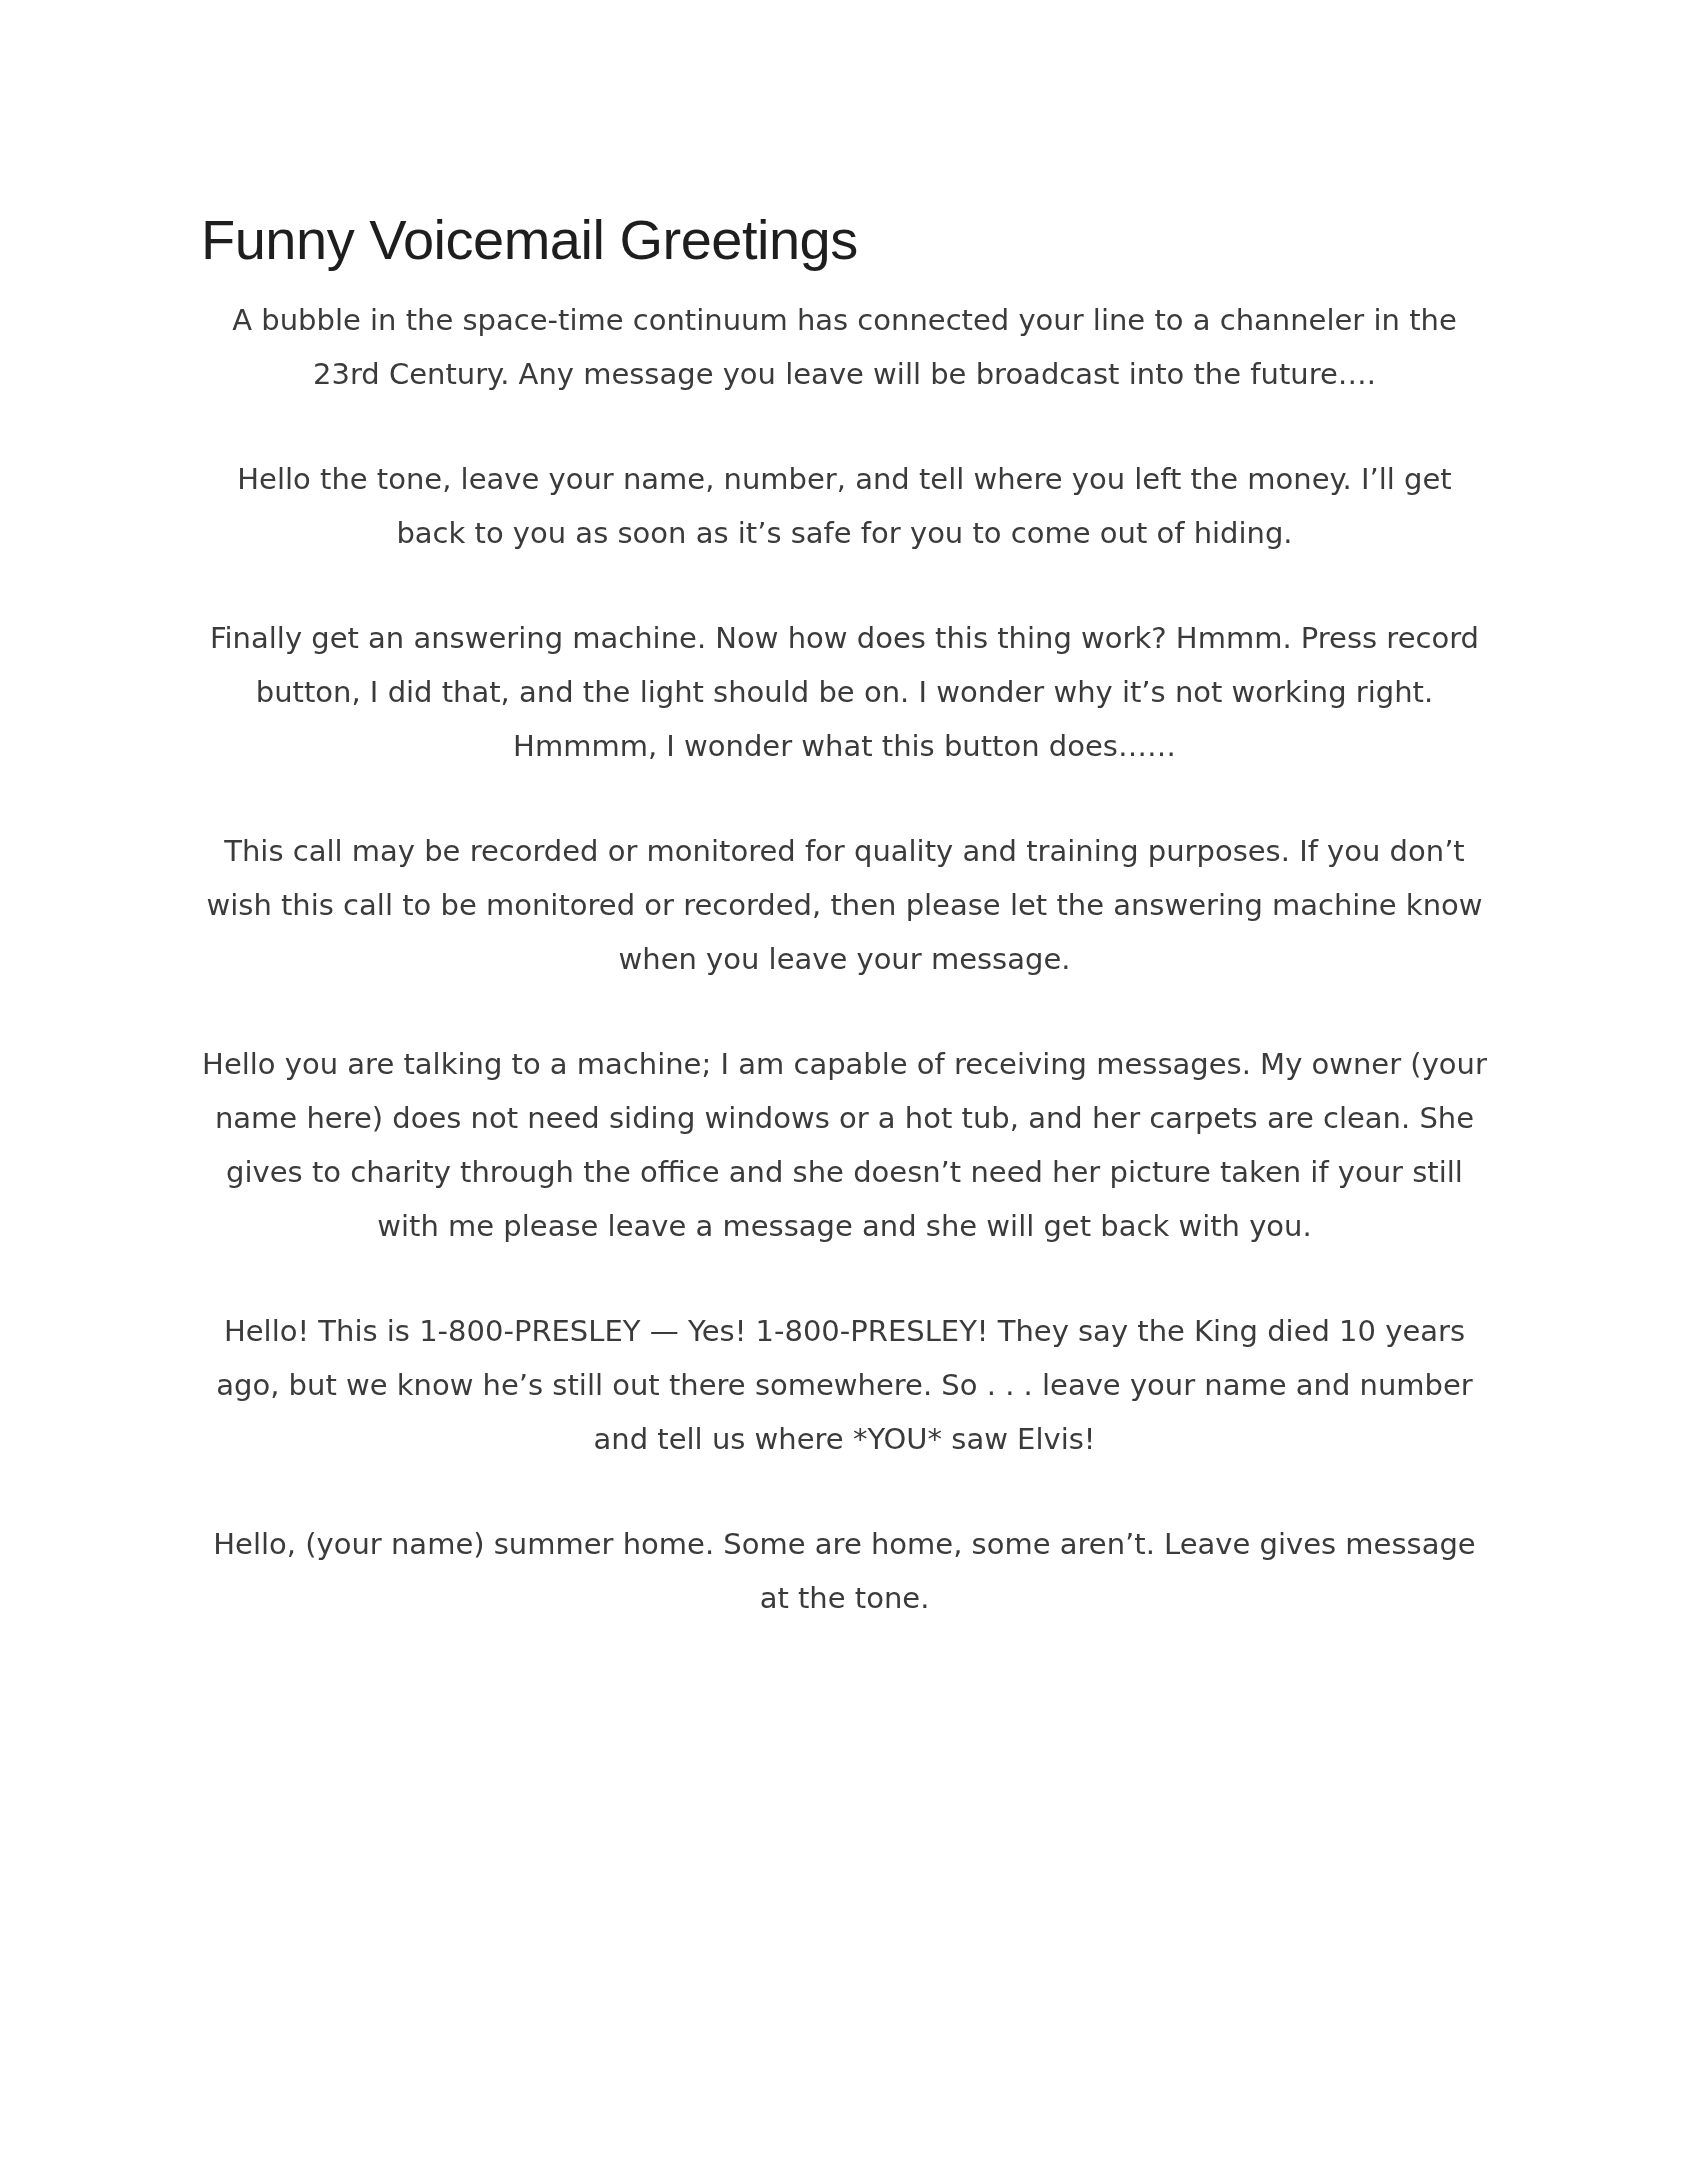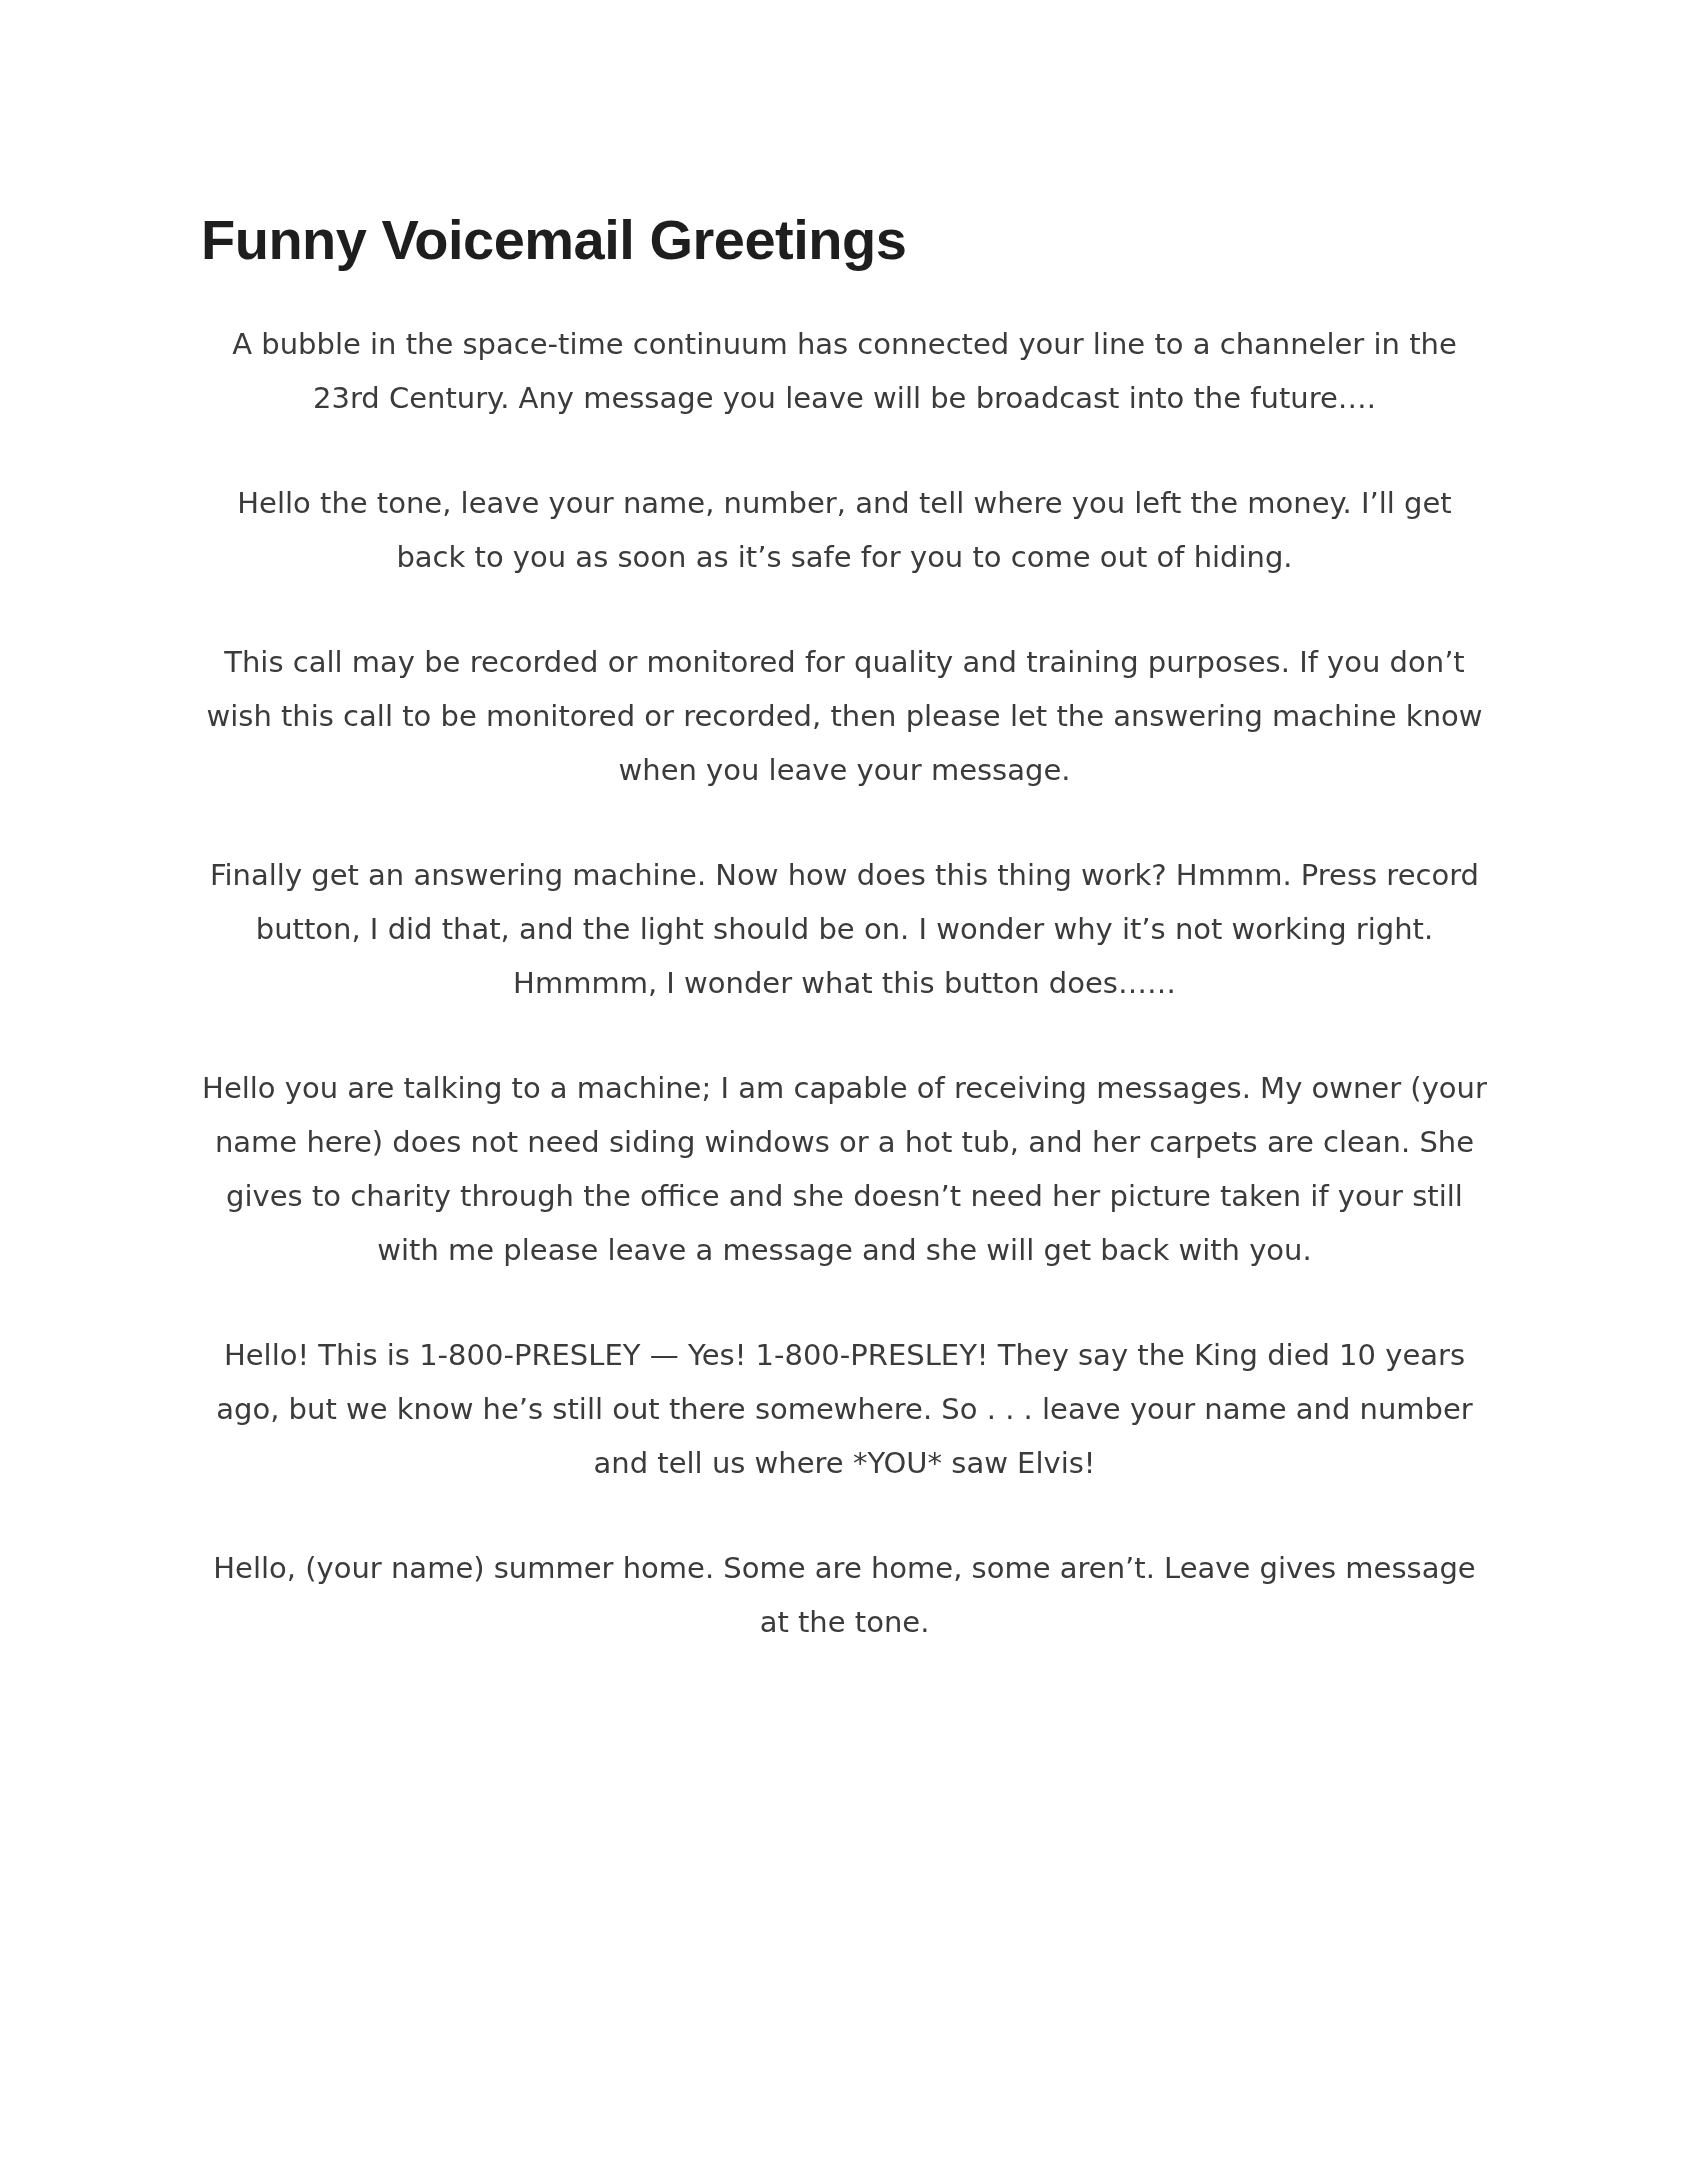--- a/index.html
+++ b/index.html
@@ -14,24 +14,24 @@
     background: #ffffff;
     overflow: hidden;
   }
   .content {
     position: absolute;
     left: 201px;
     top: 206px;
     width: 1287px;
   }
   .doc-title {
-    margin: 0 0 44px 0;
+    margin: 0 0 20px 0;
     font-family: "Liberation Sans", sans-serif;
     font-size: 56px;
-    font-weight: 700;
+    font-weight: 400;
     letter-spacing: -0.5px;
     line-height: 1.2;
     color: #1e1e1e;
   }
   .doc-paragraph {
     margin: 0 0 51px 0;
     font-family: "DejaVu Sans", sans-serif;
     font-size: 29px;
     line-height: 54px;
     color: #3b3b3b;
@@ -43,23 +43,23 @@
 
 <div class="page">
   <div class="content">
     <h1 class="doc-title">Funny Voicemail Greetings</h1>
 
     <p class="doc-paragraph">A bubble in the space-time continuum has connected your line to a channeler in the 23rd Century. Any message you leave will be broadcast into the future….</p>
 
 
     <p class="doc-paragraph">Hello the tone, leave your name, number, and tell where you left the money. I’ll get back to you as soon as it’s safe for you to come out of hiding.</p>
 
+    <p class="doc-paragraph">Finally get an answering machine. Now how does this thing work? Hmmm. Press record button, I did that, and the light should be on. I wonder why it’s not working right. Hmmmm, I wonder what this button does……</p>
+
     <p class="doc-paragraph">This call may be recorded or monitored for quality and training purposes. If you don’t wish this call to be monitored or recorded, then please let the answering machine know when you leave your message.</p>
-
-    <p class="doc-paragraph">Finally get an answering machine. Now how does this thing work? Hmmm. Press record button, I did that, and the light should be on. I wonder why it’s not working right. Hmmmm, I wonder what this button does……</p>
 
     <p class="doc-paragraph">Hello you are talking to a machine; I am capable of receiving messages. My owner (your name here) does not need siding windows or a hot tub, and her carpets are clean. She gives to charity through the office and she doesn’t need her picture taken if your still with me please leave a message and she will get back with you.</p>
 
     <p class="doc-paragraph">Hello! This is 1-800-PRESLEY — Yes! 1-800-PRESLEY! They say the King died 10 years ago, but we know he’s still out there somewhere. So . . . leave your name and number and tell us where *YOU* saw Elvis!</p>
 
     <p class="doc-paragraph">Hello, (your name) summer home. Some are home, some aren’t. Leave gives message at the tone.</p>
   </div>
 </div>
 
 

